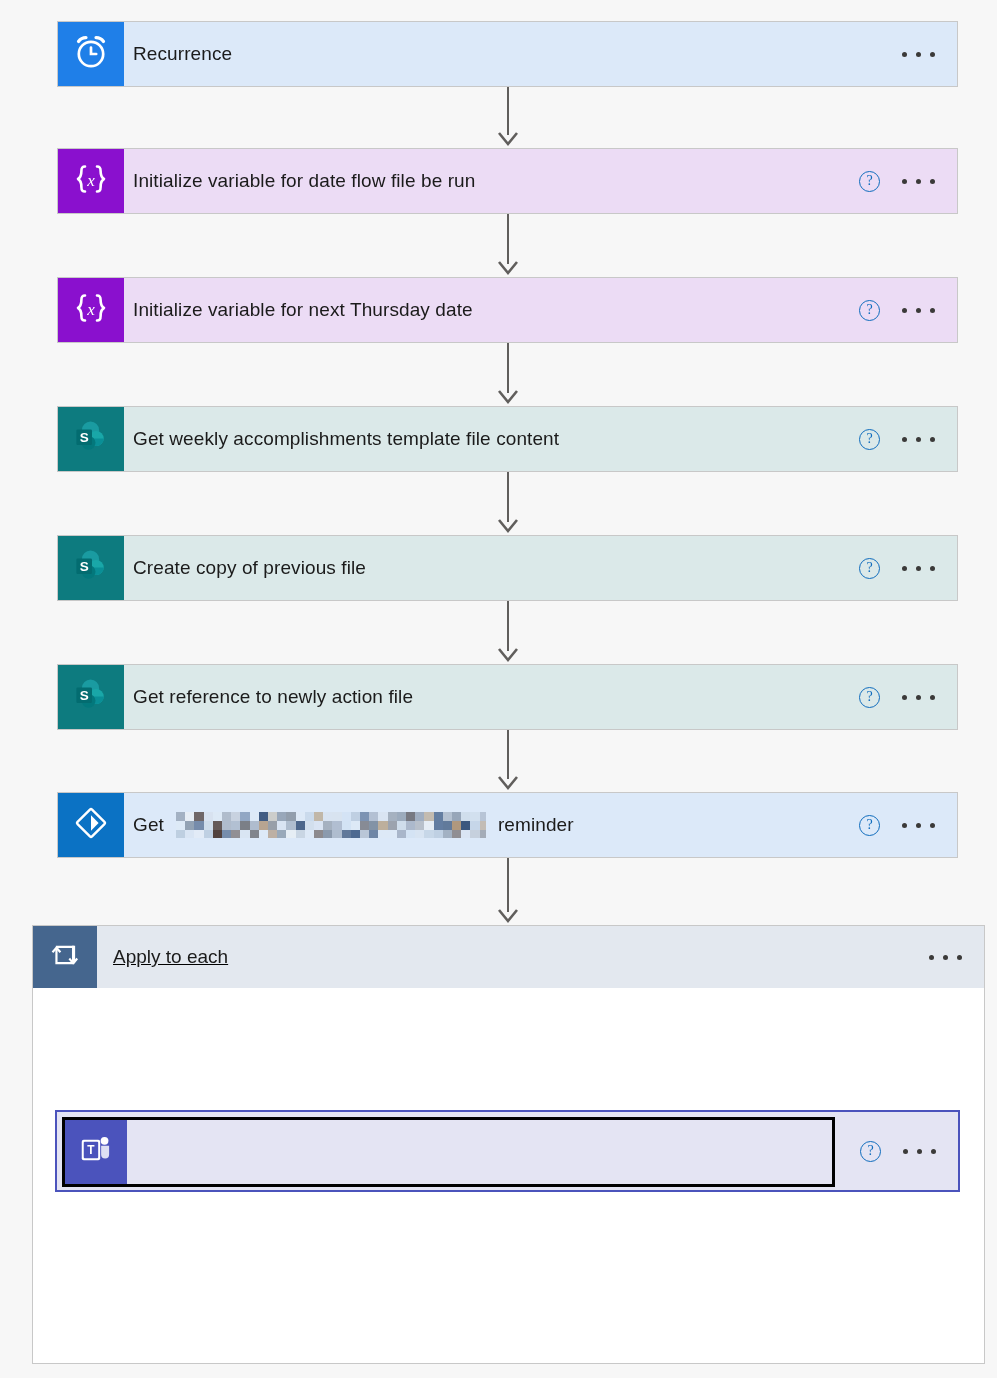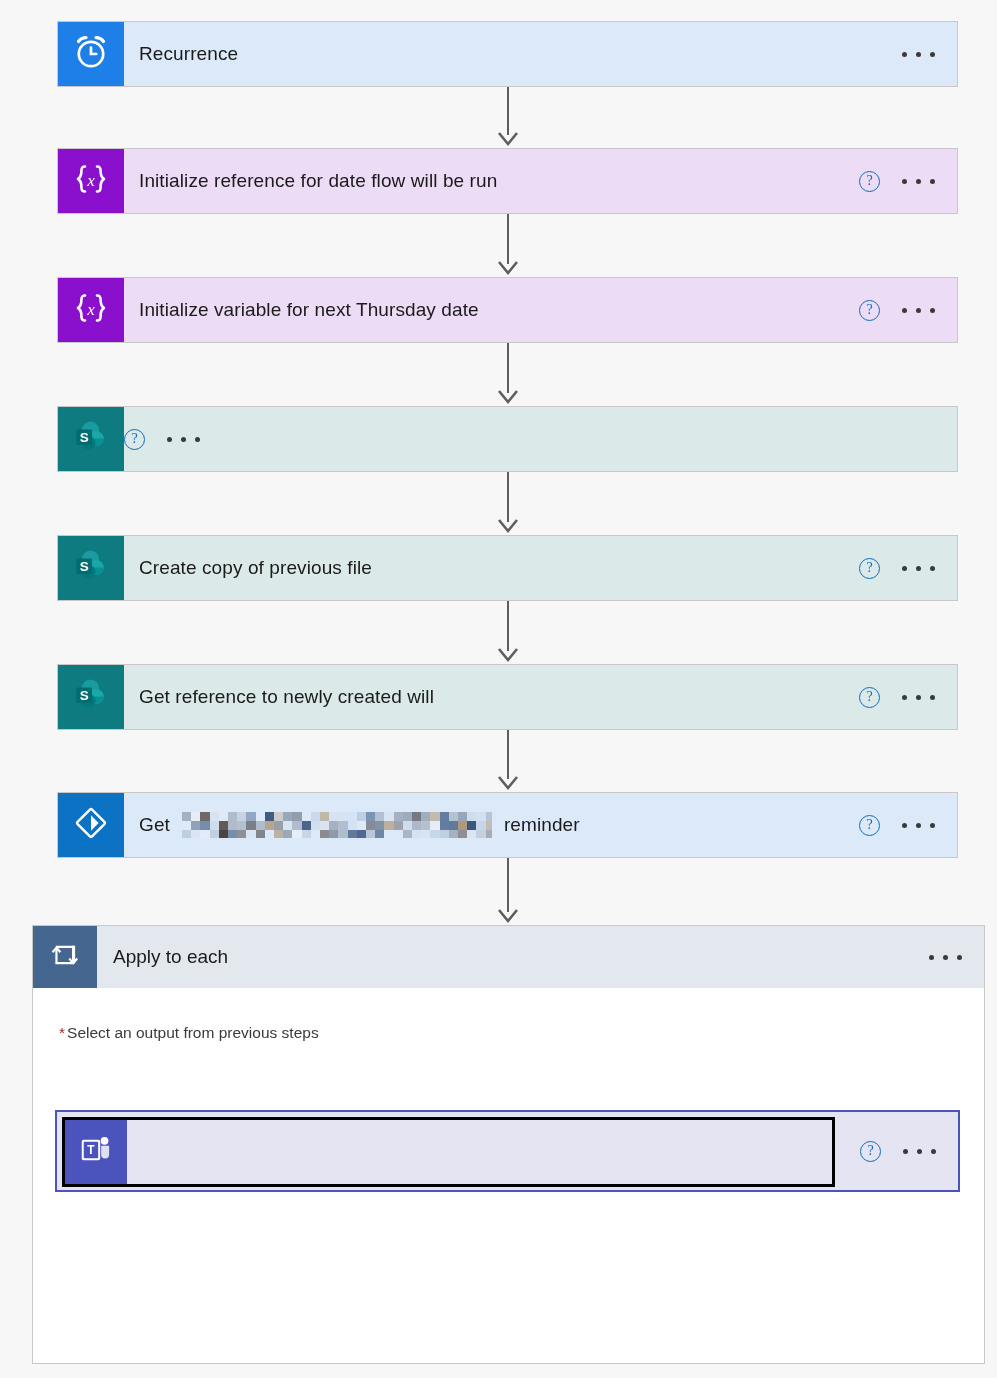--- a/index.html
+++ b/index.html
@@ -21,21 +21,21 @@
     border: 1px solid #c8c8c8;
     background: #fff;
   }
   .node-icon {
     width: 66px; min-width: 66px;
     display: flex; align-items: center; justify-content: center;
   }
   .node-body {
     flex: 1 1 auto;
     display: flex; align-items: center;
-    padding-left: 15px;
+    padding-left: 9px;
     min-width: 0;
   }
   .node-title {
     font-size: 19px;
     color: #1b1b1b;
     white-space: nowrap;
     letter-spacing: .1px;
   }
   .node-actions {
     display: flex; align-items: center; gap: 22px;
@@ -75,21 +75,21 @@
   #loop-container {
     position: absolute;
     left: 32px; top: 925px;
     width: 953px; height: 439px;
     background: #ffffff;
     border: 1px solid #c8c8c8;
   }
   #loop-header {
     height: 62px;
     background: #e3e8ef;
-    display: flex; align-items: stretch;
+    display: flex; align-items: stretch; text-decoration: underline;
   }
   #loop-header .node-icon { width: 64px; min-width: 64px; background: #45668e; }
   #loop-title {
     flex: 1; display: flex; align-items: center;
     padding-left: 16px;
     font-size: 19px; color: #1b1b1b;
   }
   #loop-body { padding: 36px 26px 0 26px; }
   .field-label {
     font-size: 15.5px; color: #3b3a39;
@@ -177,21 +177,21 @@
       <div class="node-icon" style="background: rgb(138, 16, 206);">
         <span class="ic"><svg width="40" height="40" viewBox="0 0 40 40">
       <g fill="none" stroke="#fff" stroke-width="2.6" stroke-linecap="round" stroke-linejoin="round">
         <path d="M14 7.5c-3.2 0-3.6 1.6-3.6 4.6 0 3.4-.6 6.4-3.4 7.9 2.8 1.5 3.4 4.5 3.4 7.9 0 3 .4 4.6 3.6 4.6"></path>
         <path d="M26 7.5c3.2 0 3.6 1.6 3.6 4.6 0 3.4.6 6.4 3.4 7.9-2.8 1.5-3.4 4.5-3.4 7.9 0 3-.4 4.6-3.6 4.6"></path>
       </g>
       <text x="20" y="27" font-family="Liberation Serif, serif" font-style="italic" font-size="17" fill="#fff" text-anchor="middle">x</text>
       </svg></span>
       </div>
       <div class="node-body">
-        <span class="node-title">Initialize reference for date flow will be run</span>
+        <span class="node-title">Initialize variable for date flow file be run</span>
       </div>
       <div class="node-actions">
         <div class="help-icon">?</div>
         <div class="ellipsis">
           <i></i>
           <i></i>
           <i></i>
         </div>
       </div>
     </div>
@@ -222,20 +222,23 @@
         <span class="ic"><svg width="40" height="40" viewBox="0 0 40 40">
       <circle cx="19.5" cy="13.2" r="8.6" fill="#1a9ba1"></circle>
       <circle cx="25.2" cy="21.5" r="7.6" fill="#19a7a8"></circle>
       <path d="M25.2 29.1a7.6 7.6 0 0 1-7.6-7.6h15.2a7.6 7.6 0 0 1-7.6 7.6z" fill="#0a8f96"></path>
       <circle cx="17.6" cy="25.8" r="6.9" fill="#03787c"></circle>
       <rect x="5.4" y="12.4" width="15.6" height="15.6" rx="1.3" fill="#036c70"></rect>
       <rect x="5.4" y="12.4" width="15.6" height="15.6" rx="1.3" fill="#fff" opacity="0"></rect>
       <text x="13.2" y="24.6" font-family="Liberation Sans, sans-serif" font-size="13.5" font-weight="bold" fill="#fff" text-anchor="middle">S</text>
       </svg></span>
       </div>
+      <div class="node-body">
+        <span class="node-title">Get weekly accomplishments template file content</span>
+      </div>
       <div class="node-actions">
         <div class="help-icon">?</div>
         <div class="ellipsis">
           <i></i>
           <i></i>
           <i></i>
         </div>
       </div>
     </div>
     <div class="node" style="left: 57px; top: 535px; width: 901px; background: rgb(219, 233, 233);">
@@ -268,21 +271,21 @@
       <circle cx="19.5" cy="13.2" r="8.6" fill="#1a9ba1"></circle>
       <circle cx="25.2" cy="21.5" r="7.6" fill="#19a7a8"></circle>
       <path d="M25.2 29.1a7.6 7.6 0 0 1-7.6-7.6h15.2a7.6 7.6 0 0 1-7.6 7.6z" fill="#0a8f96"></path>
       <circle cx="17.6" cy="25.8" r="6.9" fill="#03787c"></circle>
       <rect x="5.4" y="12.4" width="15.6" height="15.6" rx="1.3" fill="#036c70"></rect>
       <rect x="5.4" y="12.4" width="15.6" height="15.6" rx="1.3" fill="#fff" opacity="0"></rect>
       <text x="13.2" y="24.6" font-family="Liberation Sans, sans-serif" font-size="13.5" font-weight="bold" fill="#fff" text-anchor="middle">S</text>
       </svg></span>
       </div>
       <div class="node-body">
-        <span class="node-title">Get reference to newly created will</span>
+        <span class="node-title">Get reference to newly action file</span>
       </div>
       <div class="node-actions">
         <div class="help-icon">?</div>
         <div class="ellipsis">
           <i></i>
           <i></i>
           <i></i>
         </div>
       </div>
     </div>
@@ -483,21 +486,20 @@
         <div id="loop-title">Apply to each</div>
         <div class="node-actions">
           <div class="ellipsis">
             <i></i>
             <i></i>
             <i></i>
           </div>
         </div>
       </div>
       <div id="loop-body">
-        <div class="field-label"><span class="req-star">*</span><span>Select an output from previous steps</span></div>
       </div>
     </div>
     <div id="teams-action">
       <div id="teams-card">
         <div class="node-icon">
           <span class="ic"><svg width="38" height="38" viewBox="0 0 40 40">
       <circle cx="29" cy="10.3" r="4.1" fill="#fff"></circle>
       <path d="M25.4 15.5h8.4v9.2a4.2 4.2 0 0 1-4.2 4.2 4.2 4.2 0 0 1-4.2-4.2z" fill="#fff" opacity=".82"></path>
       <rect x="5" y="9.2" width="19.4" height="21.6" rx="2" fill="#fff"></rect>
       <rect x="7.1" y="11.4" width="15.2" height="17.2" rx="1" fill="#4b53bc"></rect>

